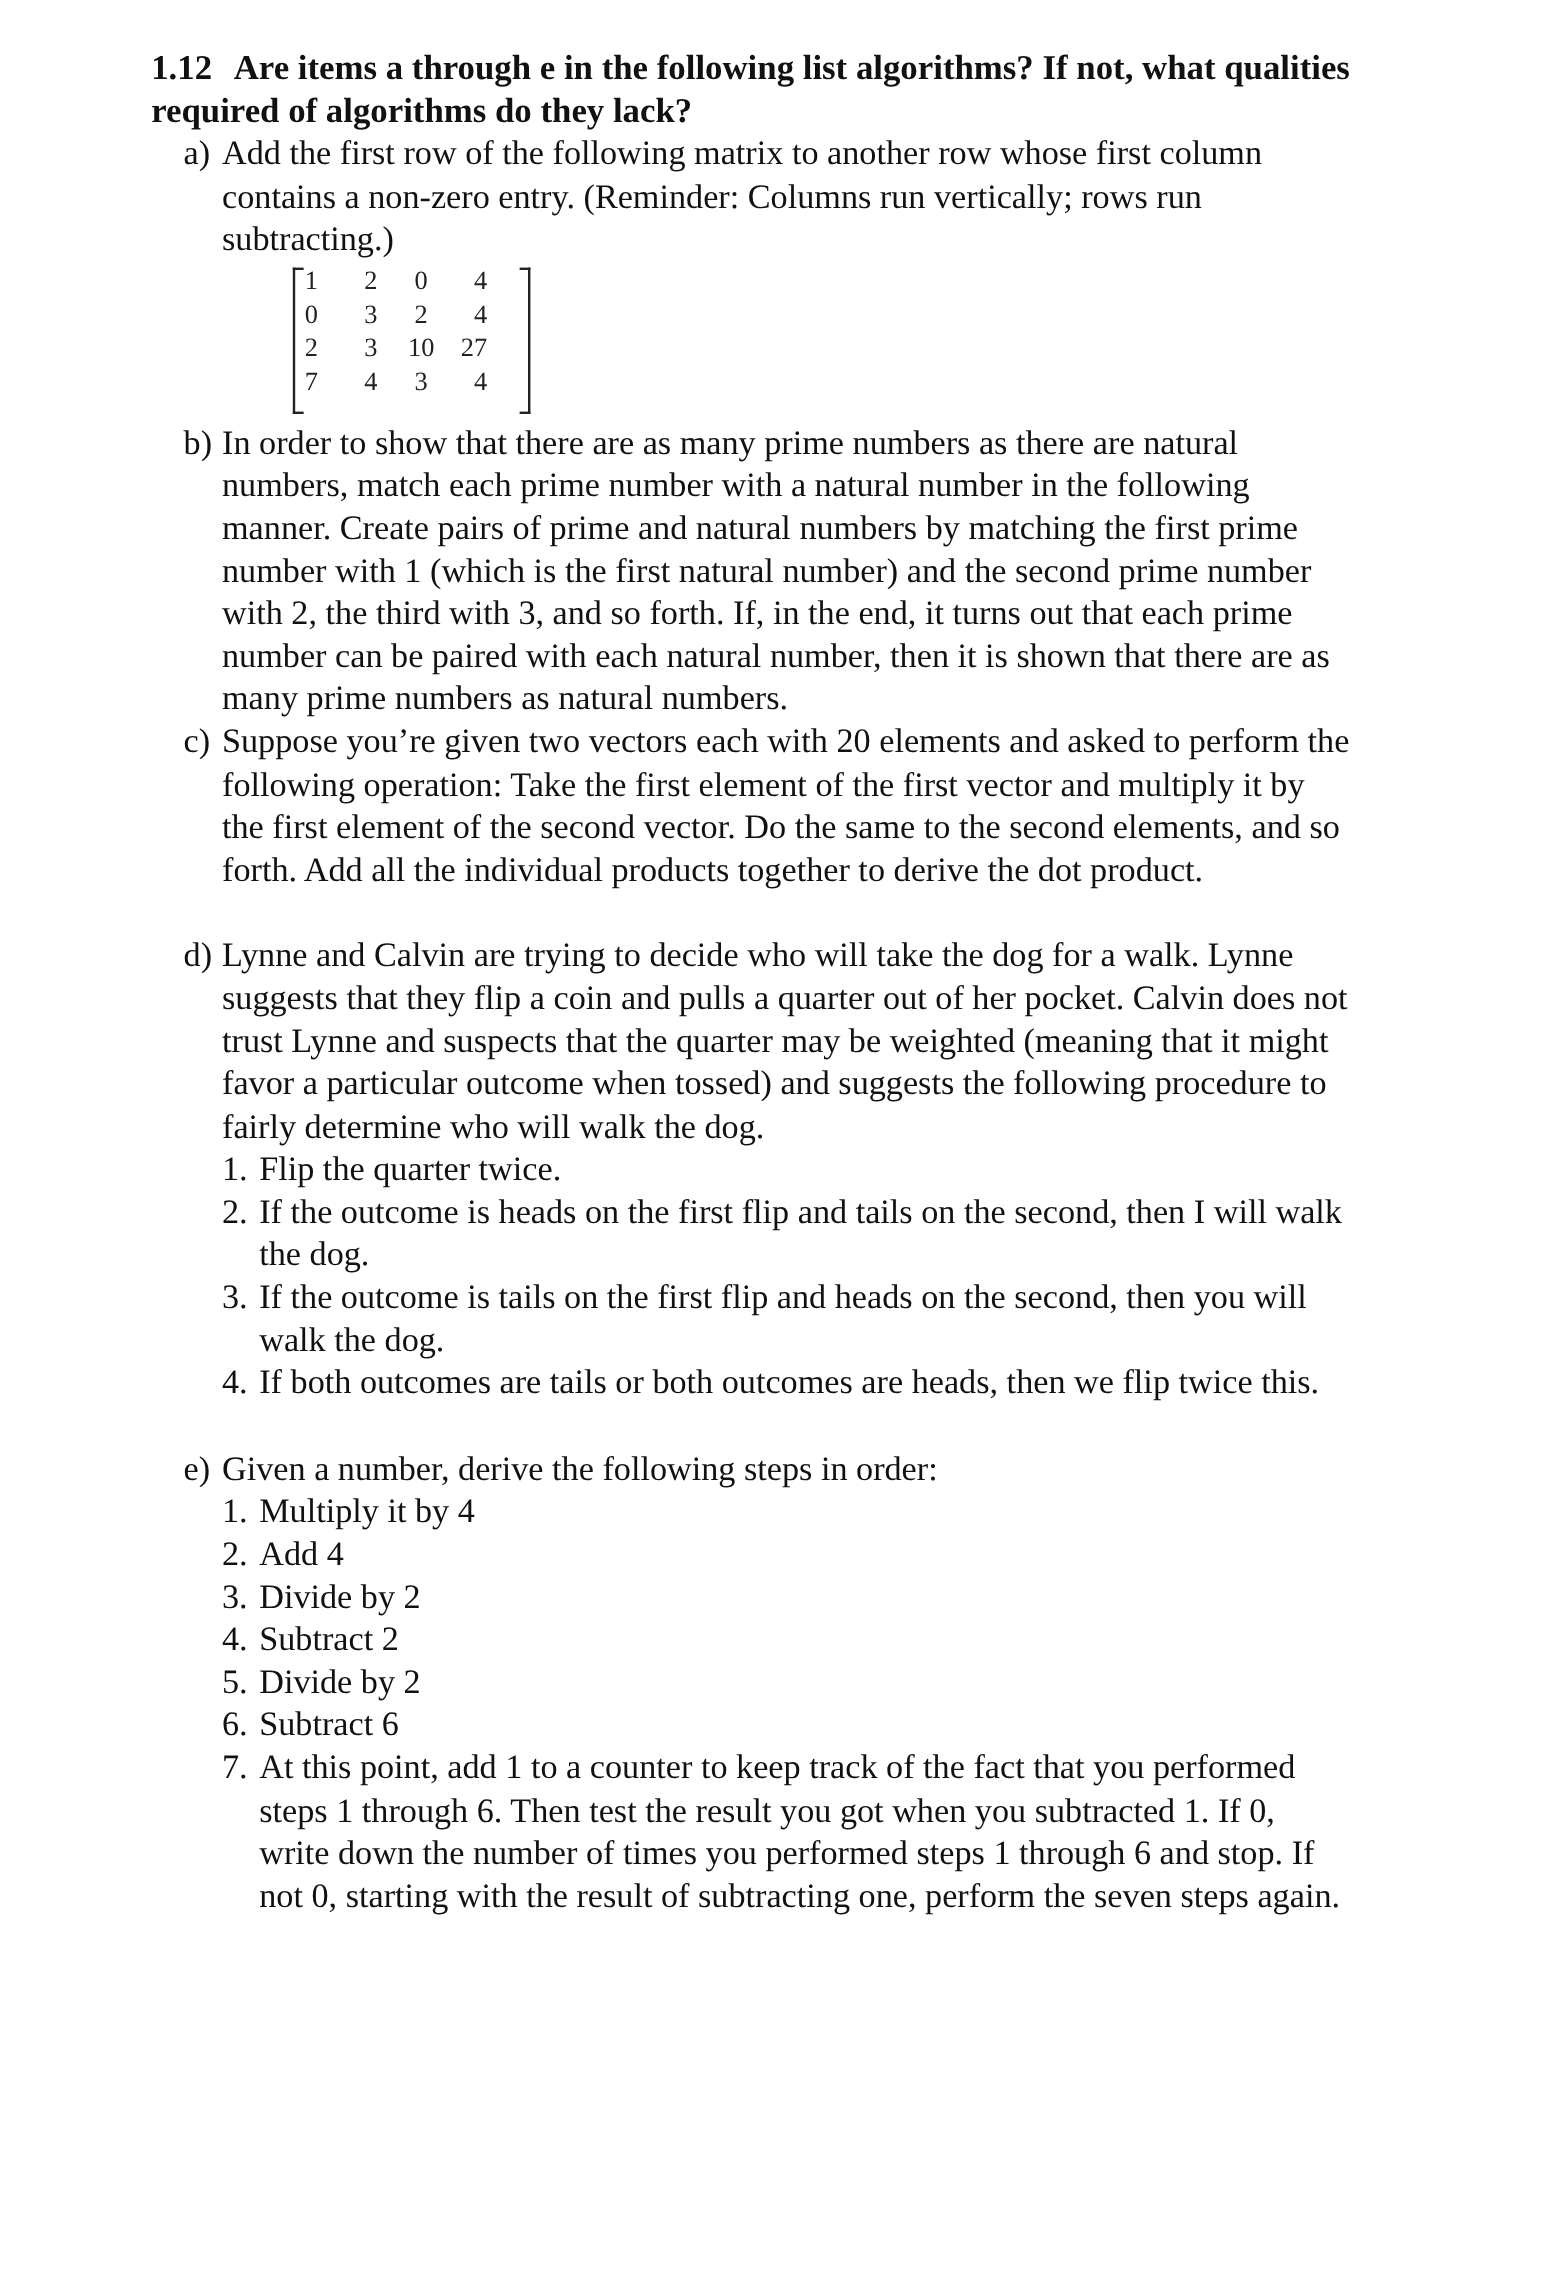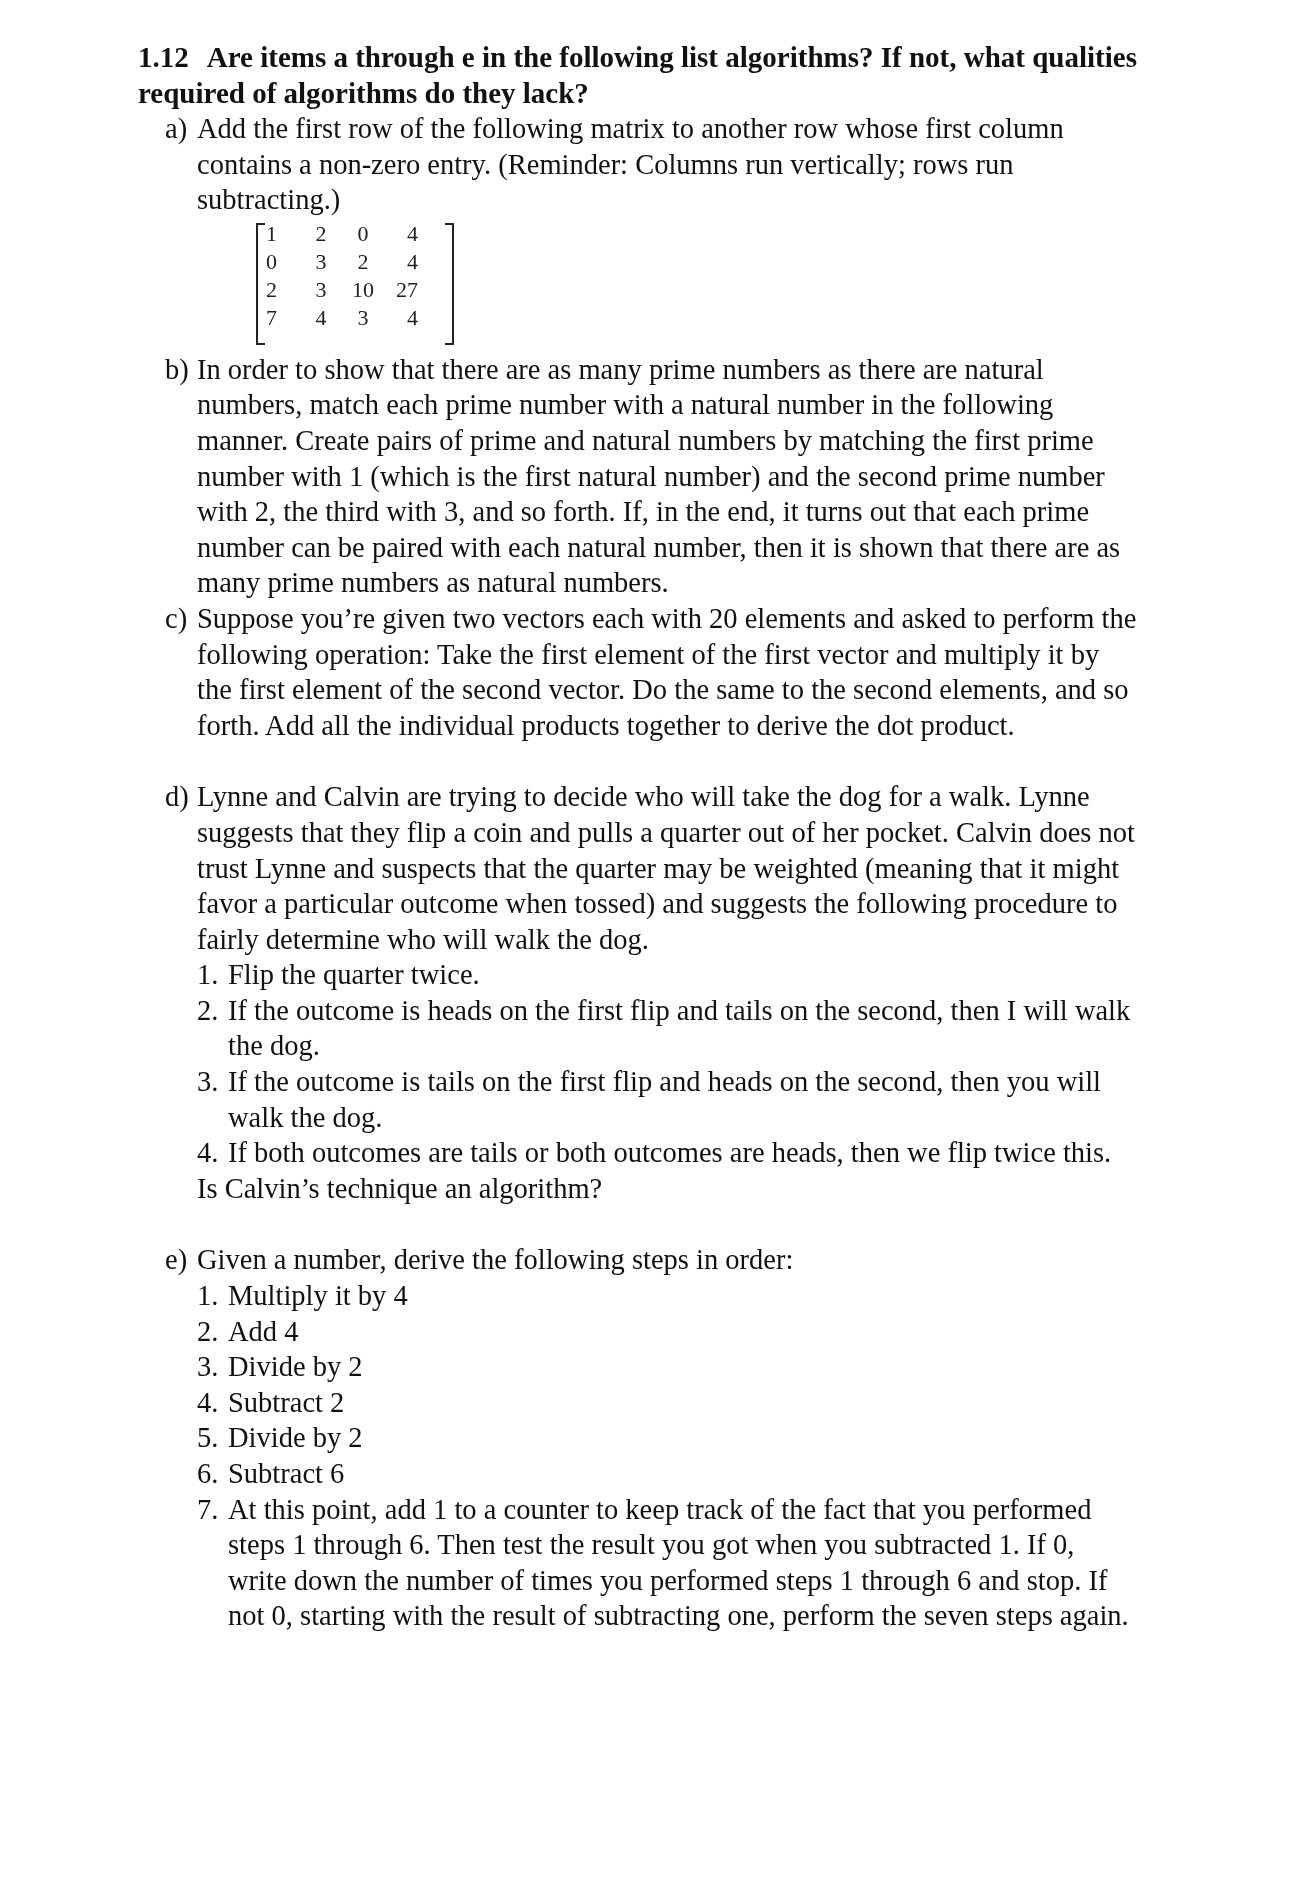--- a/index.html
+++ b/index.html
@@ -10,21 +10,21 @@
     body {
       width: 1290px;
       height: 1895px;
       position: relative;
       overflow: hidden;
       color: #111111;
       font-family: "Liberation Serif", "DejaVu Serif", serif;
     }
     .page {
       position: absolute;
-      left: 138px;
+      left: 126px;
       top: 40px;
       width: 1000px;
     }
     .heading {
       font-weight: bold;
       font-size: 29px;
       line-height: 35.5px;
       margin: 0;
     }
     .heading .num { margin-right: 18px; }
@@ -151,21 +151,20 @@
 
   <div class="item">
     <span class="label">d)</span>
     <span>Lynne and Calvin are trying to decide who will take the dog for a walk. Lynne suggests that they flip a coin and pulls a quarter out of her pocket. Calvin does not trust Lynne and suspects that the quarter may be weighted (meaning that it might favor a particular outcome when tossed) and suggests the following procedure to fairly determine who will walk the dog.</span>
     <ul class="steps">
       <li class="step"><span class="step-num">1.</span><span>Flip the quarter twice.</span></li>
       <li class="step"><span class="step-num">2.</span><span>If the outcome is heads on the first flip and tails on the second, then I will walk the dog.</span></li>
       <li class="step"><span class="step-num">3.</span><span>If the outcome is tails on the first flip and heads on the second, then you will walk the dog.</span></li>
       <li class="step"><span class="step-num">4.</span><span>If both outcomes are tails or both outcomes are heads, then we flip twice this.</span></li>
     </ul>
-    <span class="plain-line">Is Calvin’s technique an algorithm?</span>
   </div>
 
   <div class="gap-md"></div>
 
   <div class="item">
     <span class="label">e)</span>
     <span>Given a number, derive the following steps in order:</span>
     <ul class="steps steps-e">
       <li class="step"><span class="step-num">1.</span><span>Multiply it by 4</span></li>
       <li class="step"><span class="step-num">2.</span><span>Add 4</span></li>

